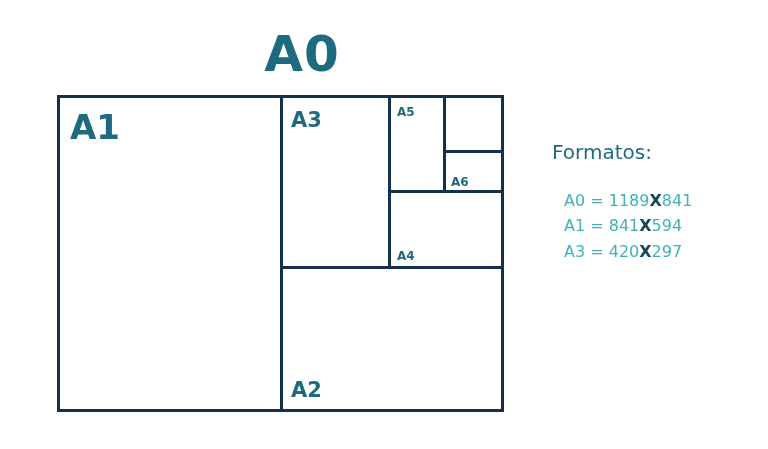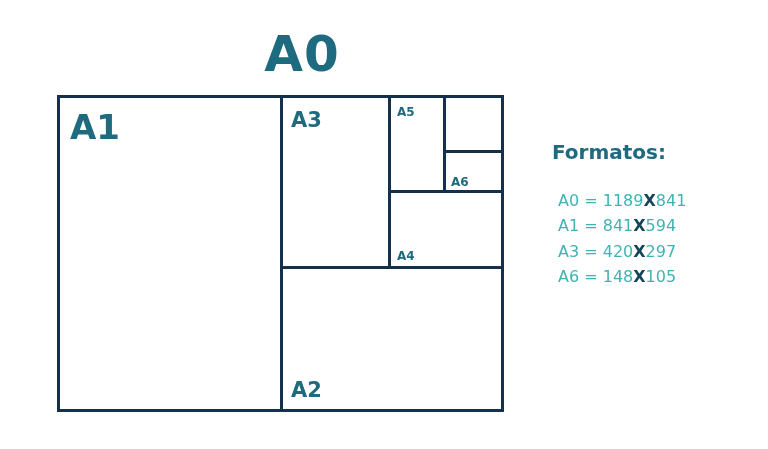--- a/index.html
+++ b/index.html
@@ -53,33 +53,33 @@
     .lbl-a6 { left: 451px; top: 175px; font-size: 12px; line-height: 14px; }
 
     .legend {
       position: absolute;
       left: 552px;
       top: 138px;
       width: 200px;
     }
     .legend-title {
       font-family: "DejaVu Sans", sans-serif;
-      font-weight: bold;
+      font-weight: normal;
       font-size: 20px;
       line-height: 28px;
       color: #1e6a7e;
       margin-bottom: 22px;
     }
     .legend-row {
       font-family: "DejaVu Sans", sans-serif;
       font-size: 16px;
       line-height: 25.3px;
       color: #3fb3b4;
       white-space: nowrap;
-      margin-left: 6px;
+      margin-left: 12px;
     }
     .legend-row .x {
       font-weight: bold;
       color: #14455a;
     }
   </style>
 </head>
 <body>
 
 <div class="title">A0</div>
@@ -116,14 +116,13 @@
 
   <div class="legend-row"><span>A0</span><span style="white-space:pre"> = </span><span>1189</span><span class="x">X</span><span>841</span></div>
 
   <div class="legend-row"><span>A1</span><span style="white-space:pre"> = </span><span>841</span><span class="x">X</span><span>594</span></div>
 
 
   <div class="legend-row"><span>A3</span><span style="white-space:pre"> = </span><span>420</span><span class="x">X</span><span>297</span></div>
 
 
 
-  <div class="legend-row"><span>A6</span><span style="white-space:pre"> = </span><span>148</span><span class="x">X</span><span>105</span></div>
 </div>
 
 </body></html>

